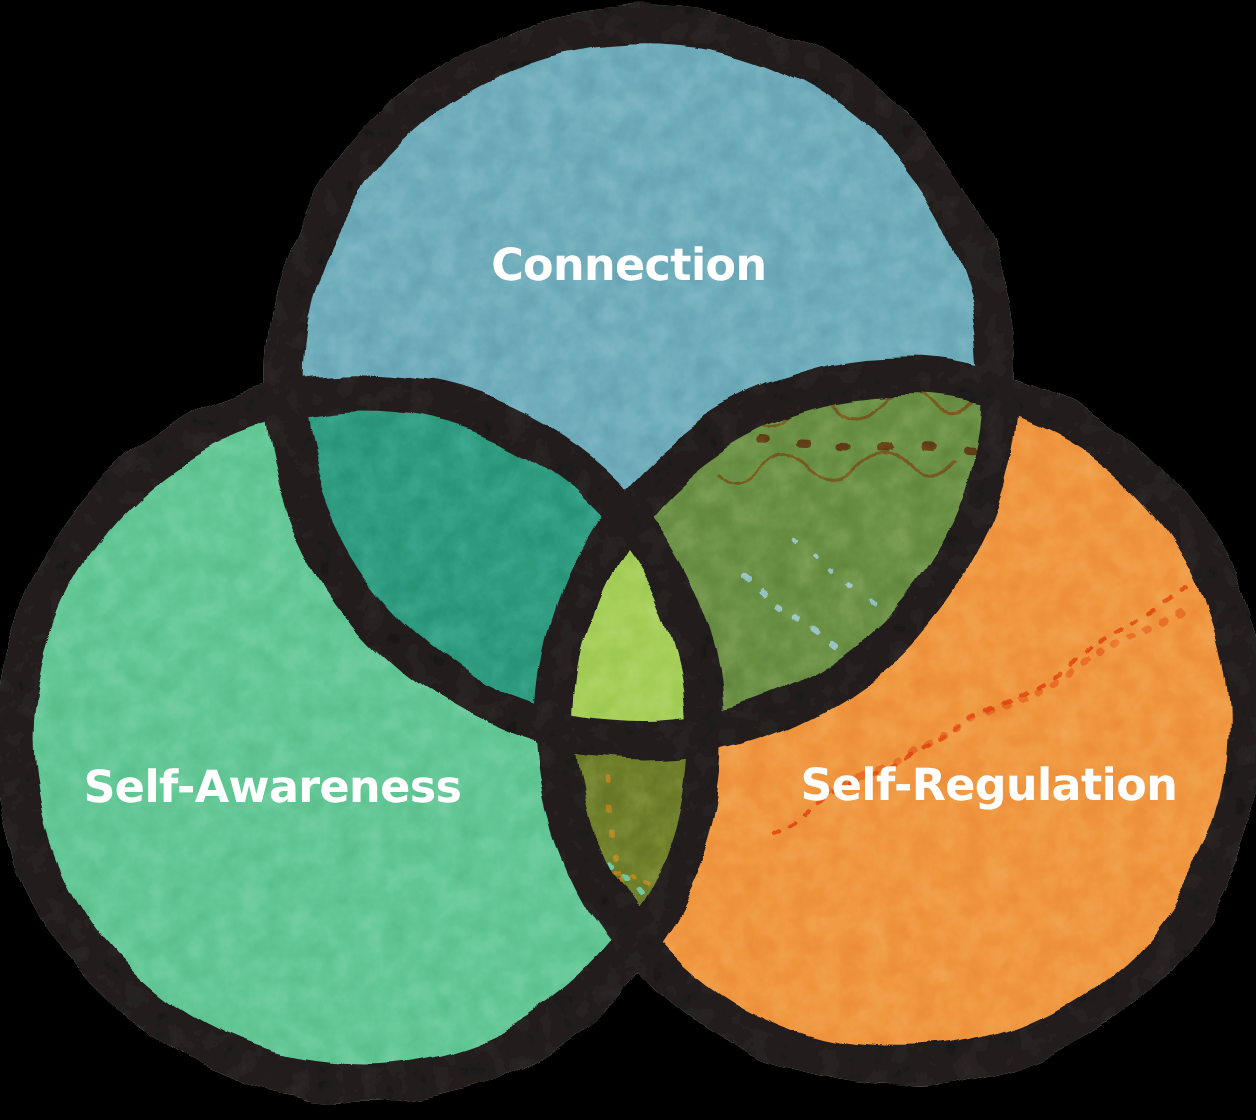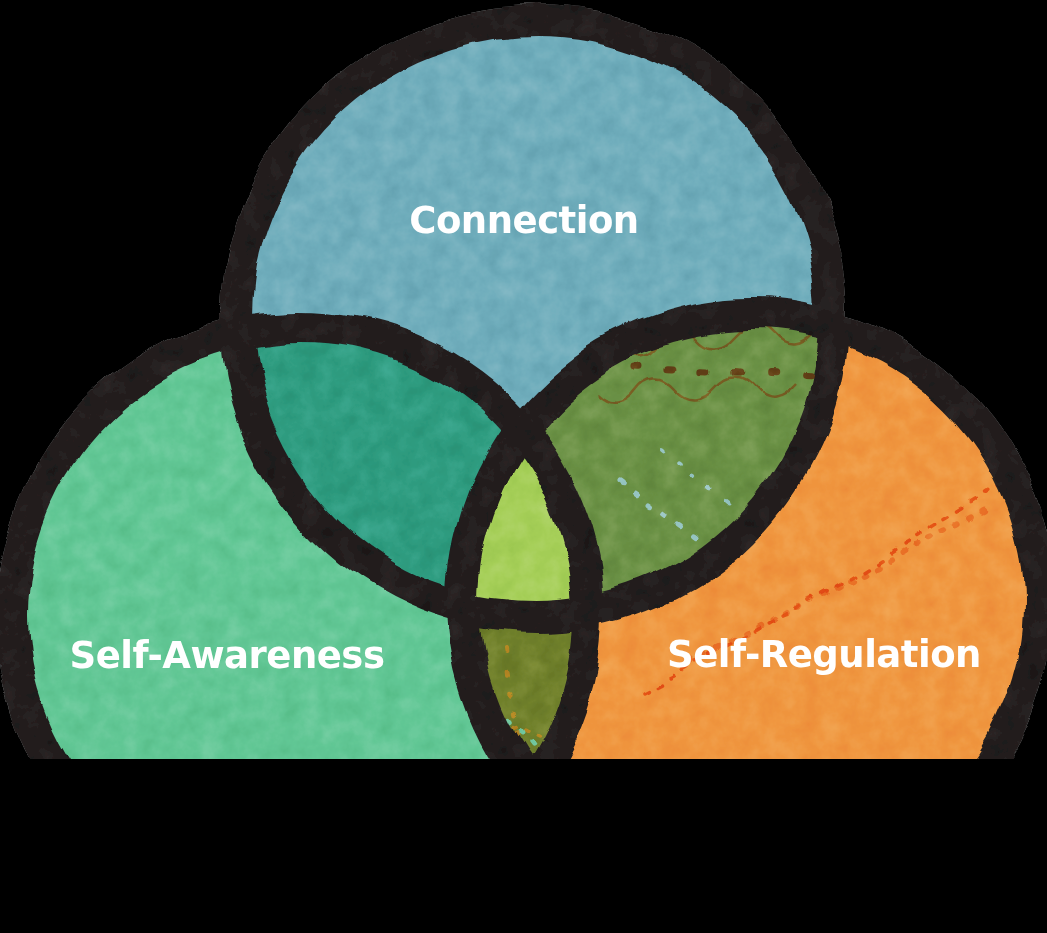--- a/index.html
+++ b/index.html
@@ -4,21 +4,21 @@
 <title>Diagram</title>
 <style>
   html, body {
     margin: 0;
     padding: 0;
     background: #000000;
   }
   .stage {
     position: relative;
     width: 1047px;
-    height: 759px;
+    height: 933px;
     overflow: hidden;
     background: #000000;
   }
   .stage svg { display: block; }
   .venn-label {
     font-family: "DejaVu Sans", "Liberation Sans", sans-serif;
     font-weight: bold;
     font-size: 37px;
     letter-spacing: -0.5px;
     fill: #ffffff;

